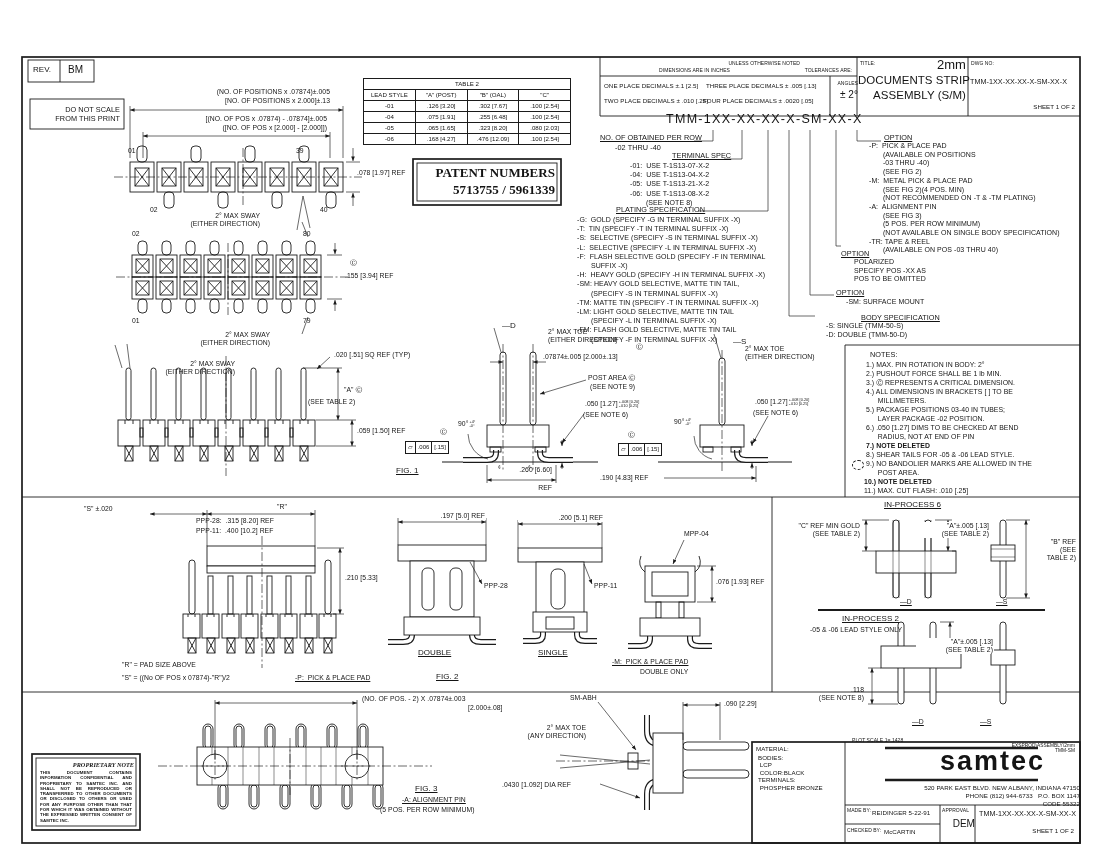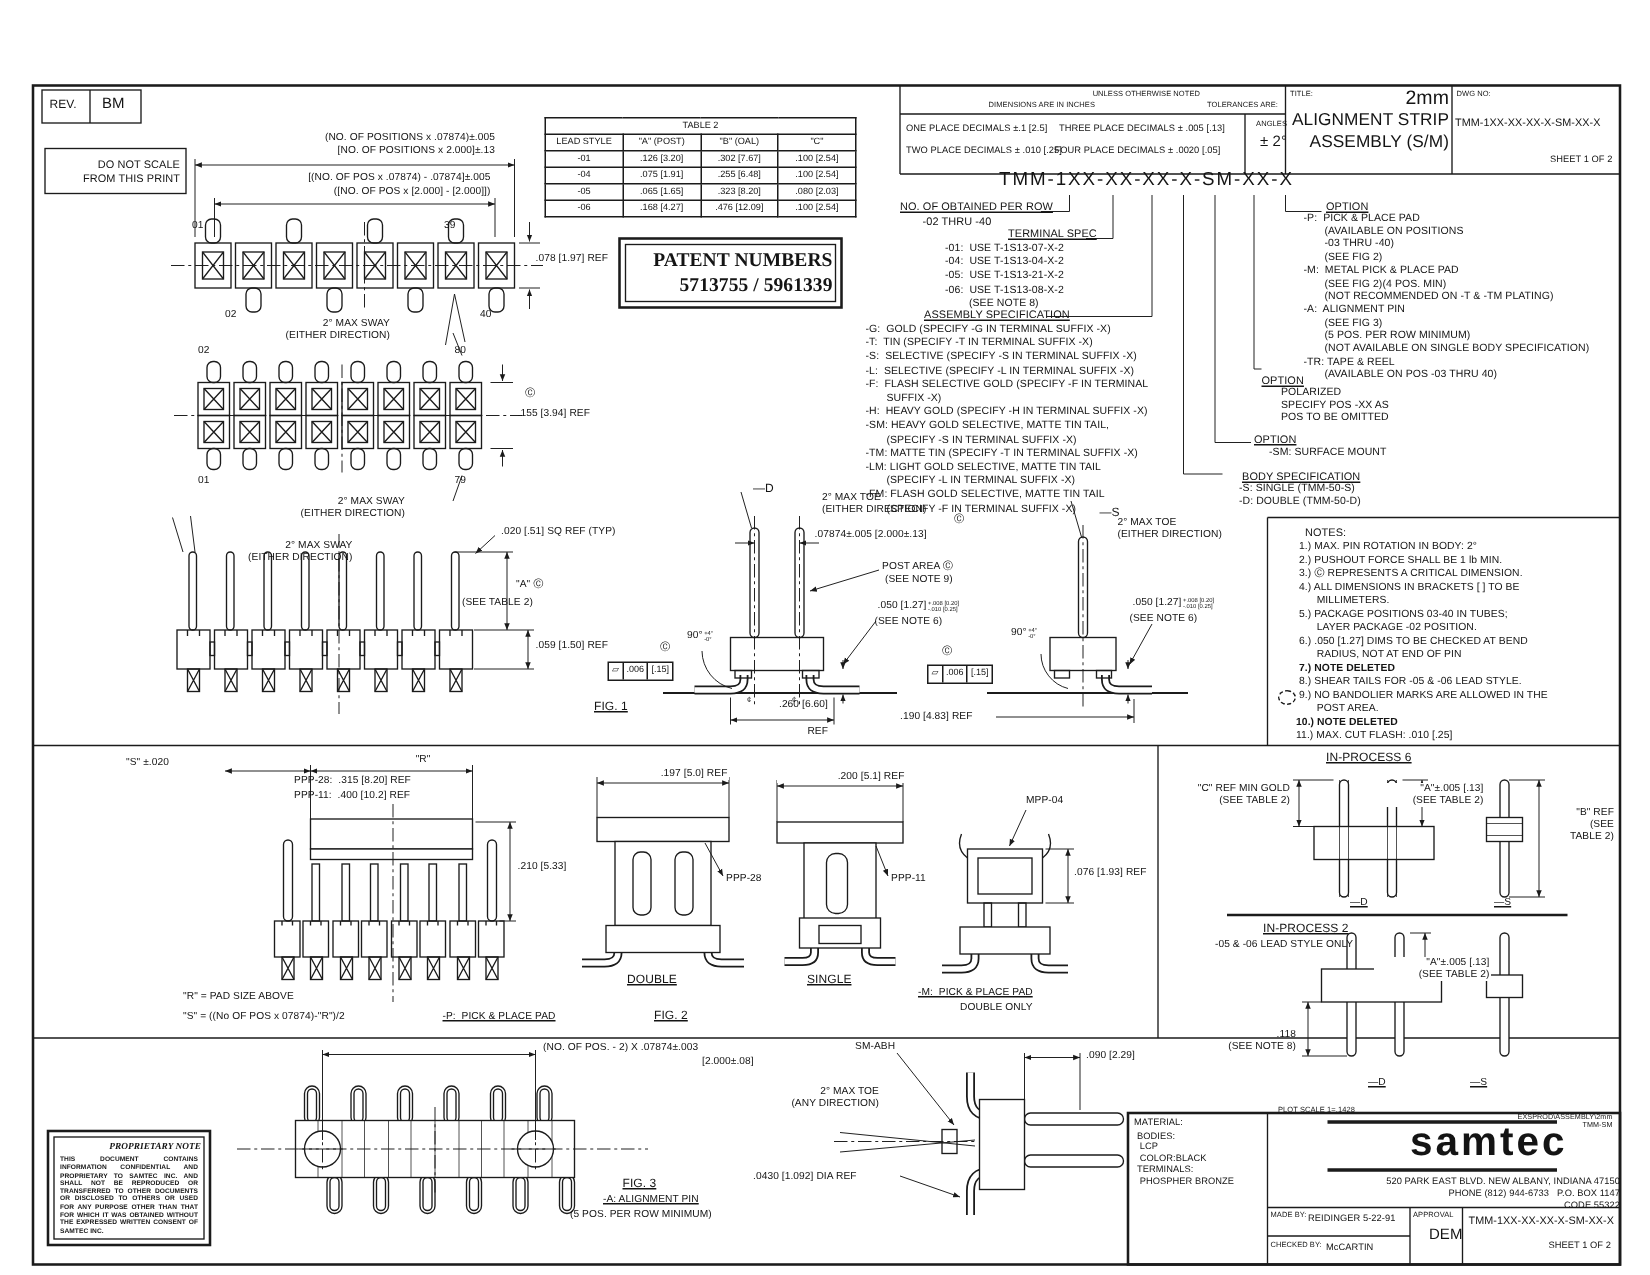--- a/index.html
+++ b/index.html
@@ -463,36 +463,36 @@
 <div class="t s6 c" style="left:757px;top:67px;width:95px">TOLERANCES ARE:</div>
 <div class="t s62" style="left:604px;top:82px">ONE PLACE DECIMALS ±.1 [2.5]</div>
 <div class="t s62" style="left:706px;top:82px">THREE PLACE DECIMALS ± .005 [.13]</div>
 <div class="t s62" style="left:604px;top:97px">TWO PLACE DECIMALS ± .010 [.25]</div>
 <div class="t s62" style="left:703px;top:97px">FOUR PLACE DECIMALS ± .0020 [.05]</div>
 <div class="t s6 c" style="left:828px;top:80px;width:30px">ANGLES</div>
 <div class="t s10 c" style="left:828px;top:89px;width:30px">± 2°</div>
 
 <div class="t s6" style="left:860px;top:60px">TITLE:</div>
 <div class="t s13 c" style="left:858px;top:58px;width:108px">2mm</div>
-<div class="t s12 c" style="left:858px;top:74px;width:108px">ALIGNMENT STRIP</div>
+<div class="t s12 c" style="left:858px;top:74px;width:108px">DOCUMENTS STRIP</div>
 <div class="t s12 c" style="left:858px;top:89px;width:108px">ASSEMBLY (S/M)</div>
 <div class="t s6" style="left:971px;top:60px">DWG NO:</div>
 <div class="t" style="left:970px;top:78px;font-size:7.2px">TMM-1XX-XX-XX-X-SM-XX-X</div>
 <div class="t s62 r" style="left:990px;top:103px;width:85px">SHEET 1 OF 2</div>
 
 <div class="t" style="left:666px;top:115px;font-size:12.5px;letter-spacing:1.3px">TMM-1XX-XX-XX-X-SM-XX-X</div>
 <div class="t s75 ul" style="left:600px;top:133px">NO. OF OBTAINED PER ROW</div>
 <div class="t s75" style="left:615px;top:143px">-02 THRU -40</div>
 <div class="t s75 ul" style="left:672px;top:151px">TERMINAL SPEC</div>
 <div class="t plist" style="left:630px;top:161px">-01:  USE T-1S13-07-X-2
 -04:  USE T-1S13-04-X-2
 -05:  USE T-1S13-21-X-2
 -06:  USE T-1S13-08-X-2
         (SEE NOTE 8)</div>
-<div class="t s75 ul" style="left:616px;top:205px">ASSEMBLY SPECIFICATION</div>
+<div class="t s75 ul" style="left:616px;top:205px">PLATING SPECIFICATION</div>
 <div class="t plist" style="left:577px;top:215px">-G:  GOLD (SPECIFY -G IN TERMINAL SUFFIX -X)
 -T:  TIN (SPECIFY -T IN TERMINAL SUFFIX -X)
 -S:  SELECTIVE (SPECIFY -S IN TERMINAL SUFFIX -X)
 -L:  SELECTIVE (SPECIFY -L IN TERMINAL SUFFIX -X)
 -F:  FLASH SELECTIVE GOLD (SPECIFY -F IN TERMINAL
        SUFFIX -X)
 -H:  HEAVY GOLD (SPECIFY -H IN TERMINAL SUFFIX -X)
 -SM: HEAVY GOLD SELECTIVE, MATTE TIN TAIL,
        (SPECIFY -S IN TERMINAL SUFFIX -X)
 -TM: MATTE TIN (SPECIFY -T IN TERMINAL SUFFIX -X)
@@ -513,21 +513,21 @@
        (5 POS. PER ROW MINIMUM)
        (NOT AVAILABLE ON SINGLE BODY SPECIFICATION)
 -TR: TAPE &amp; REEL
        (AVAILABLE ON POS -03 THRU 40)</div>
 <div class="t s75 ul" style="left:841px;top:249px">OPTION</div>
 <div class="t olist" style="left:854px;top:258px">POLARIZED
 SPECIFY POS -XX AS
 POS TO BE OMITTED</div>
 <div class="t s75 ul" style="left:836px;top:288px">OPTION</div>
 <div class="t olist" style="left:846px;top:298px">-SM: SURFACE MOUNT</div>
-<div class="t s75 ul" style="left:828px;top:313px">BODY SPECIFICATION</div>
+<div class="t s75 ul" style="left:861px;top:313px">BODY SPECIFICATION</div>
 <div class="t olist" style="left:826px;top:322px">-S: SINGLE (TMM-50-S)
 -D: DOUBLE (TMM-50-D)</div>
 
 <div class="t s75" style="left:870px;top:350px">NOTES:</div>
 <div class="t nt" style="left:866px;top:360px">1.) MAX. PIN ROTATION IN BODY: 2°</div>
 <div class="t nt" style="left:866px;top:369px">2.) PUSHOUT FORCE SHALL BE 1 lb MIN.</div>
 <div class="t nt" style="left:866px;top:378px">3.) Ⓒ REPRESENTS A CRITICAL DIMENSION.</div>
 <div class="t nt" style="left:866px;top:387px">4.) ALL DIMENSIONS IN BRACKETS [ ] TO BE
       MILLIMETERS.</div>
 <div class="t nt" style="left:866px;top:405px">5.) PACKAGE POSITIONS 03-40 IN TUBES;

